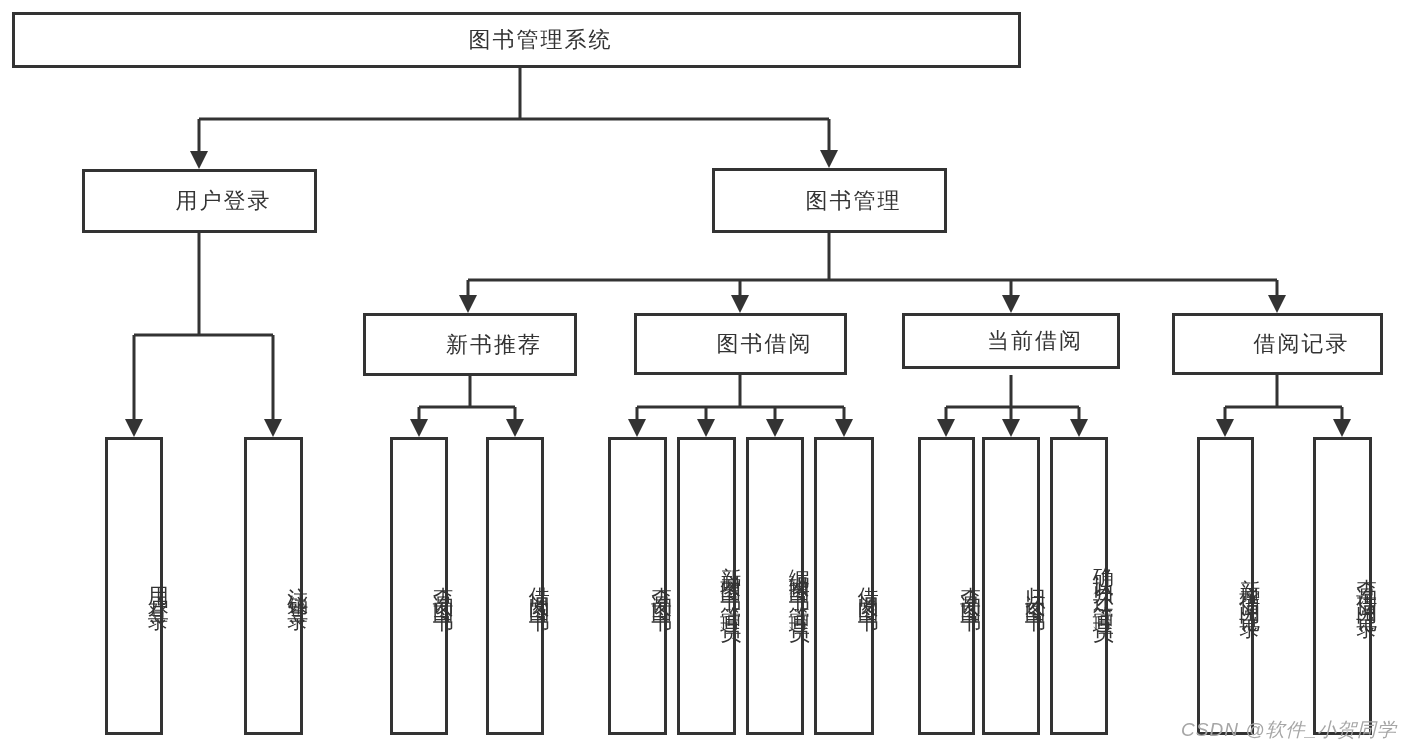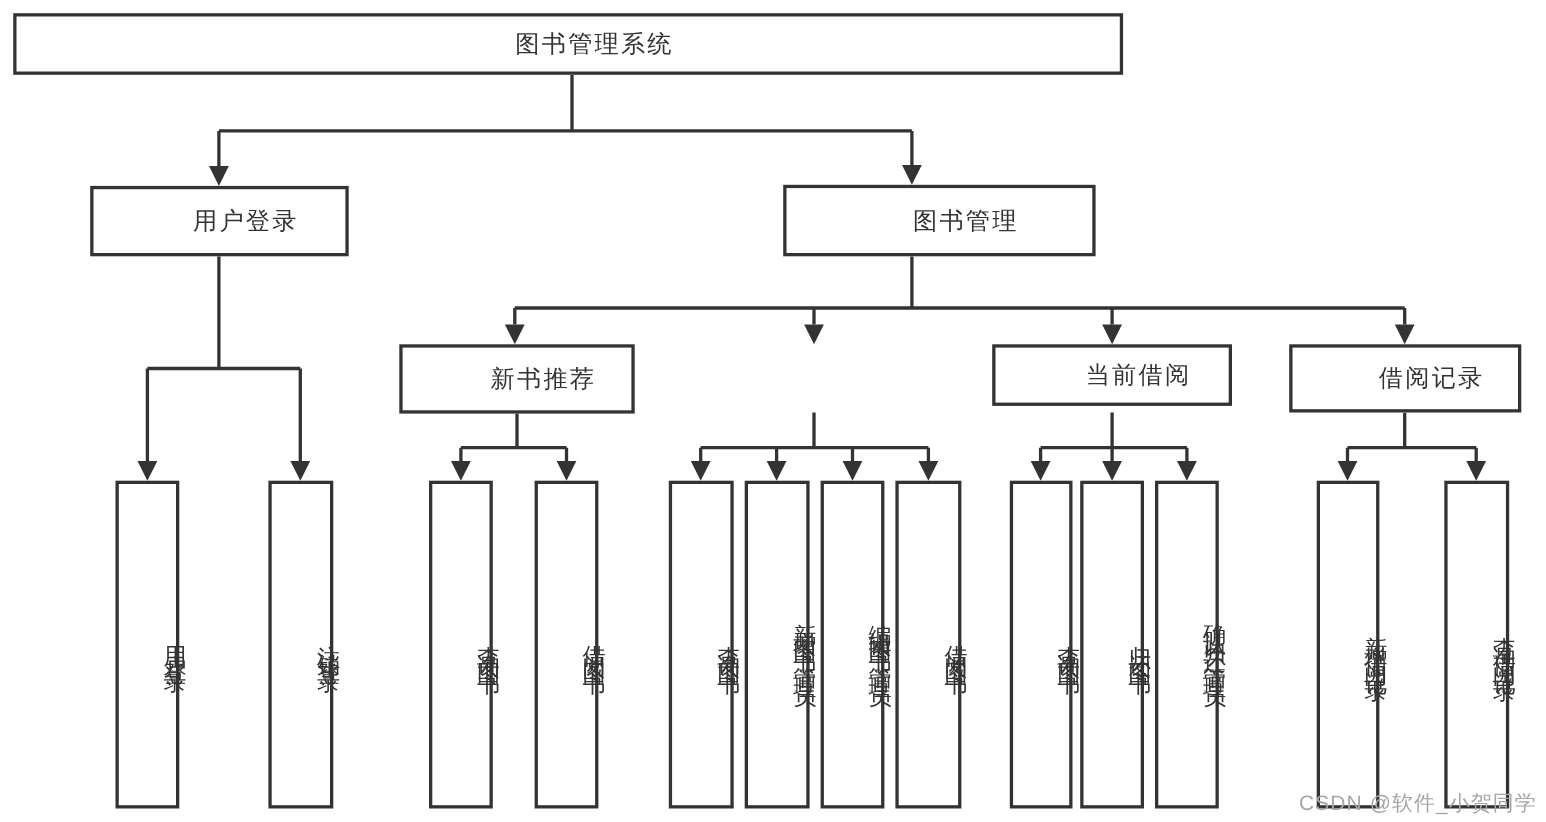--- a/index.html
+++ b/index.html
@@ -31,20 +31,21 @@
     line-height:1.25;
     white-space:nowrap;
   }
   .watermark {
     position:absolute;
     right:8px; bottom:4px;
     font-size:19px;
     color:#a6a6a6;
     letter-spacing:1px;
     white-space:nowrap;
+    font-style:italic;
   }
 </style>
 </head>
 <body>
 
 <div class="canvas">
 
   <svg class="connectors" viewBox="0 0 1405 747" xmlns="http://www.w3.org/2000/svg">
     <g stroke="#333333" stroke-width="3" fill="none">
 
@@ -92,26 +93,29 @@
     </g>
   </svg>
 
   <div class="box" style="left:12px;top:12px;width:1009px;height:56px">
     <span class="hlabel">图书管理系统</span>
   </div>
 
   <div class="box" style="left:82px;top:169px;width:235px;height:64px">
     <span class="hlabel">用户登录</span>
   </div>
-  <div class="box" style="left:712px;top:168px;width:284px;height:65px">
+  <div class="box" style="left:712px;top:168px;width:235px;height:65px">
     <span class="hlabel">图书管理</span>
   </div>
 
   <div class="box" style="left:363px;top:313px;width:214px;height:63px">
     <span class="hlabel">新书推荐</span>
+  </div>
+  <div class="box" style="left:634px;top:313px;width:213px;height:62px">
+    <span class="hlabel">图书借阅</span>
   </div>
   <div class="box" style="left:902px;top:313px;width:218px;height:56px">
     <span class="hlabel">当前借阅</span>
   </div>
   <div class="box" style="left:1172px;top:313px;width:211px;height:62px">
     <span class="hlabel">借阅记录</span>
   </div>
 
   <div class="box" style="left:105px;top:437px;width:58px;height:298px">
     <span class="vlabel">用户登录</span>

